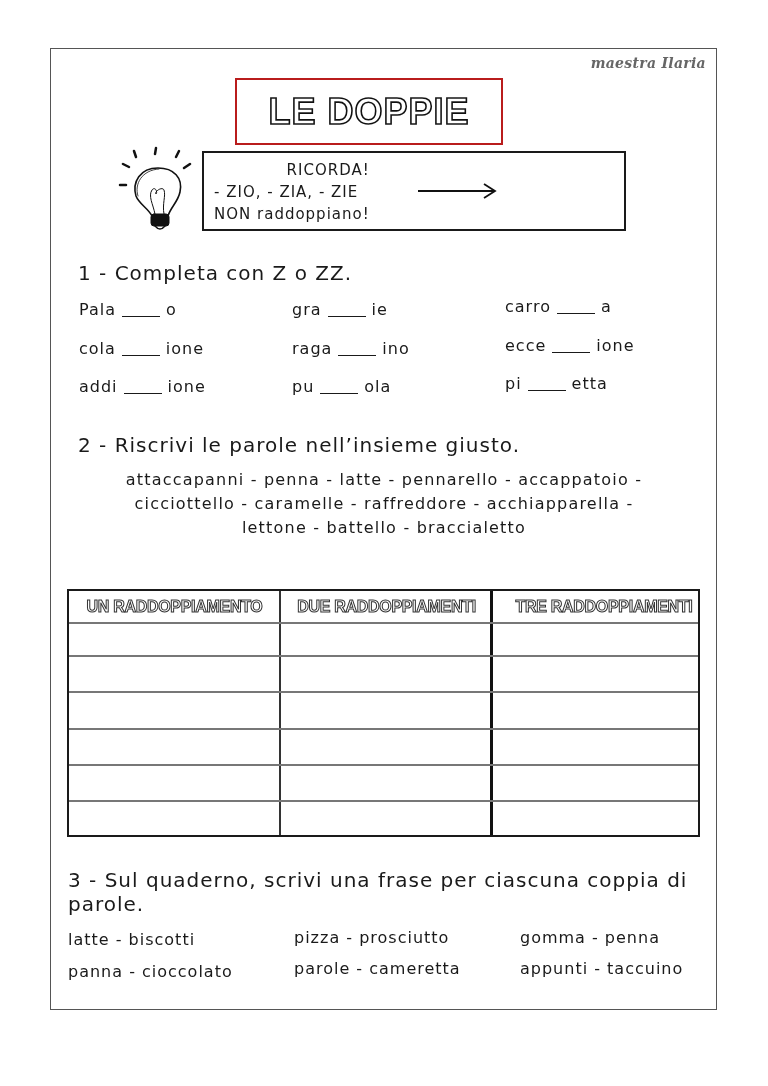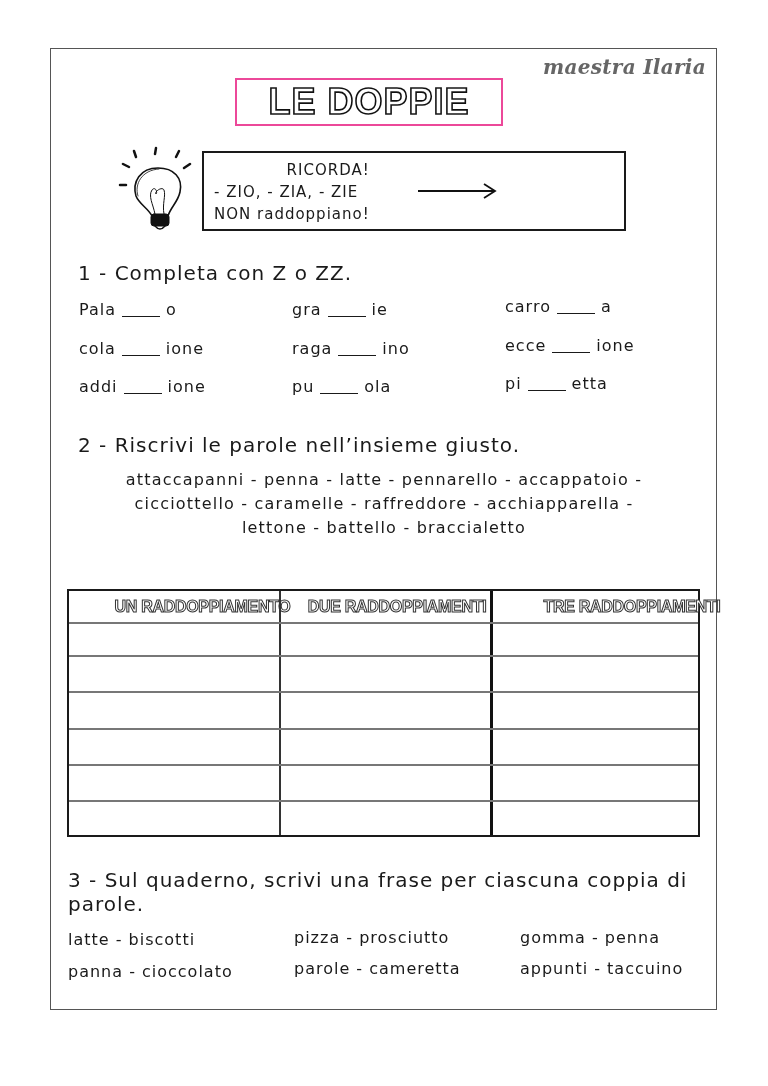--- a/index.html
+++ b/index.html
@@ -1,23 +1,23 @@
 <!DOCTYPE html>
 <html><head>
 <meta charset="utf-8">
 <style>
   html, body { margin:0; padding:0; background:#ffffff; }
   body { width:768px; height:1086px; position:relative; overflow:hidden;
          font-family:"DejaVu Sans", sans-serif; color:#1a1a1a; }
   .page-frame { position:absolute; left:50px; top:48px; width:667px; height:962px;
                 border:1.5px solid #555; box-sizing:border-box; }
   .author { position:absolute; right:62px; top:55px; font-family:"DejaVu Serif", serif;
-            font-style:italic; font-weight:bold; color:#666; font-size:20px; letter-spacing:0.3px; }
-  .title-box { position:absolute; left:235px; top:78px; width:268px; height:48px;
-               border:2px solid #ec4899; box-sizing:border-box; display:flex;
+            font-style:italic; font-weight:bold; color:#666; font-size:14px; letter-spacing:0.3px; }
+  .title-box { position:absolute; left:235px; top:78px; width:268px; height:67px;
+               border:2px solid #b91c1c; box-sizing:border-box; display:flex;
                align-items:center; justify-content:center; }
   .title-text { font-family:"Liberation Sans", sans-serif; font-weight:bold; font-size:36px;
                 color:#fff; -webkit-text-stroke:1.6px #111; letter-spacing:1px; }
   .bulb { position:absolute; left:118px; top:146px; width:80px; height:86px; }
   .rule-box { position:absolute; left:202px; top:151px; width:424px; height:80px;
               border:2px solid #1a1a1a; box-sizing:border-box; }
   .rule-left { position:absolute; left:10px; top:6px; font-size:15px; line-height:22px; letter-spacing:1px; }
   .rule-left .center { display:block; text-align:right; }
   .rule-arrow { position:absolute; left:214px; top:30px; width:80px; height:16px; }
   .rule-right { position:absolute; left:292px; top:2px; font-size:16px; line-height:23px; letter-spacing:1px; }
@@ -27,21 +27,21 @@
   .fill-item { position:absolute; font-size:16px; letter-spacing:1px; white-space:nowrap; }
   .blank { display:inline-block; width:38px; border-bottom:1.5px solid #1a1a1a; margin:0 6px; vertical-align:-2px; }
   .word-list { position:absolute; left:70px; top:468px; width:628px; text-align:center;
                font-size:16px; line-height:24px; letter-spacing:1.2px; }
   .table { position:absolute; left:67px; top:589px; width:633px; height:248px;
            border:2px solid #1a1a1a; box-sizing:border-box; }
   .col-div { position:absolute; top:0; bottom:0; background:#333; }
   .row-line { position:absolute; left:0; right:0; height:1.5px; background:#777; }
   .th { position:absolute; top:0; height:32px; display:flex; align-items:center; justify-content:center;
         font-family:"Liberation Sans", sans-serif; font-weight:bold; font-size:16px; color:#fff;
-        -webkit-text-stroke:1px #333; letter-spacing:-0.3px; white-space:nowrap;padding-left:28px; }
+        -webkit-text-stroke:1px #333; letter-spacing:-0.3px; white-space:nowrap; }
   .pair { position:absolute; font-size:16px; letter-spacing:1px; white-space:nowrap; }
 </style>
 </head>
 <body>
 
 <div class="page-frame"></div>
 
 <div class="author">maestra Ilaria</div>
 
 <div class="title-box">
@@ -93,21 +93,21 @@
 <div class="section-title" style="top:433px">2 - Riscrivi le parole nell’insieme giusto.</div>
 
 <div class="word-list">
   <div>attaccapanni - penna - latte - pennarello - accappatoio -</div>
   <div>cicciottello - caramelle - raffreddore - acchiapparella -</div>
   <div>lettone -  battello - braccialetto</div>
 </div>
 
 <div class="table">
   <div class="th" style="left:0; width:211px">UN RADDOPPIAMENTO</div>
-  <div class="th" style="left:212px; width:176px">DUE RADDOPPIAMENTI</div>
+  <div class="th" style="left:212px; width:211px">DUE RADDOPPIAMENTI</div>
   <div class="th" style="left:425px; width:220px">TRE RADDOPPIAMENTI</div>
   <div class="col-div" style="left:210px; width:1.5px"></div>
   <div class="col-div" style="left:421px; width:3px; background:#111"></div>
   <div class="row-line" style="top:31px"></div>
   <div class="row-line" style="top:64px"></div>
   <div class="row-line" style="top:100px"></div>
   <div class="row-line" style="top:137px"></div>
   <div class="row-line" style="top:173px"></div>
   <div class="row-line" style="top:209px"></div>
 </div>

